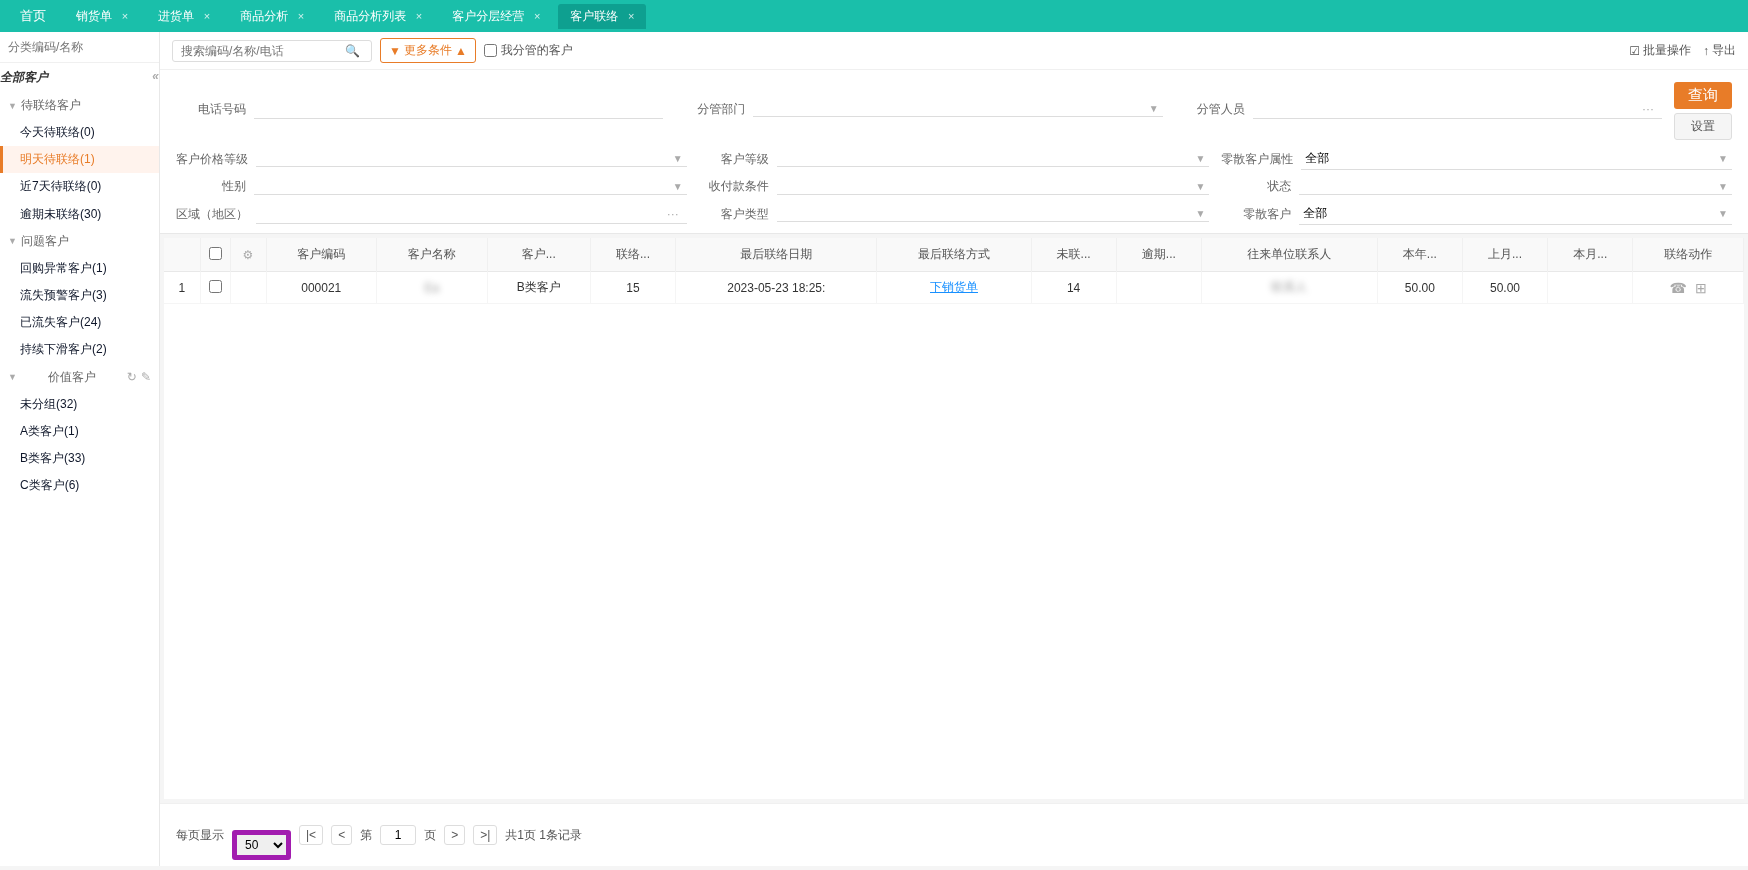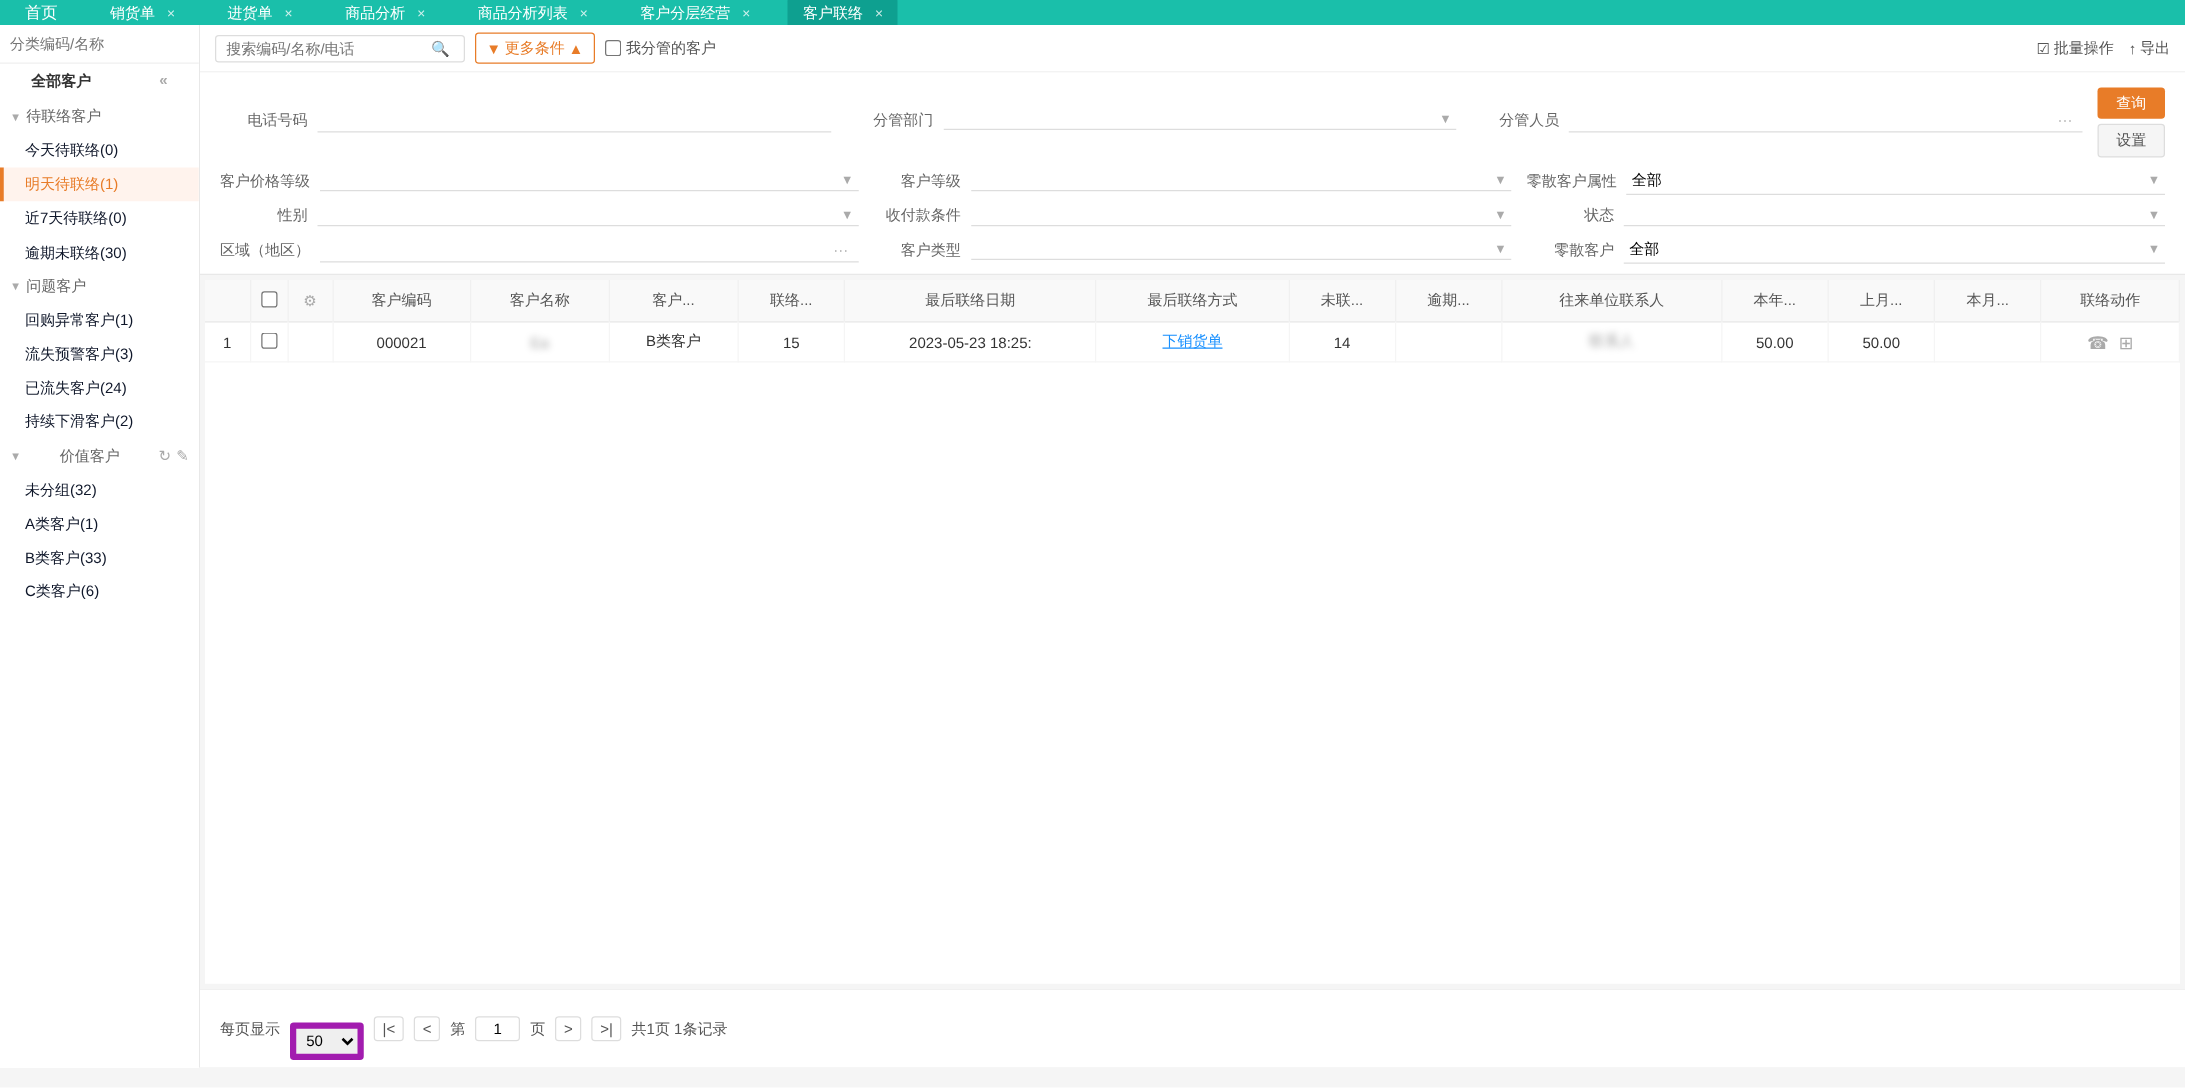--- a/index.html
+++ b/index.html
@@ -1,25 +1,25 @@
 <!DOCTYPE html>
 <html><head>
   <meta charset="utf-8">
   <style>
     * { box-sizing: border-box; margin: 0; padding: 0; font-family: 'Microsoft YaHei', Arial, sans-serif; font-size: 12px; }
     body { background: #f5f5f5; overflow: hidden; }
     
     
     .top-nav {
       background: #1abfaa;
-      height: 20px;
+      height: 32px;
       display: flex;
       align-items: center;
       padding: 0 8px;
-      gap: 18px;
+      gap: 6px;
     }
     .nav-item {
       color: white;
       padding: 4px 12px;
       cursor: pointer;
       border-radius: 3px 3px 0 0;
       font-size: 13px;
       white-space: nowrap;
     }
     .nav-item.active { background: #0ea090; }
@@ -53,24 +53,25 @@
       border: none;
       outline: none;
       font-size: 12px;
       color: #999;
     }
     
     .sidebar-section-title {
       display: flex;
       align-items: flex-start;
       justify-content: space-between;
-      padding: 6px 25px;
+      padding: 6px 0;
       font-weight: bold;
       color: #333;
       cursor: pointer;
+      font-style: italic;
     }
     .sidebar-section-title .collapse-btn { color: #aaa; cursor: pointer; }
     
     .sidebar-group-title {
       display: flex;
       align-items: center;
       gap: 4px;
       padding: 5px 8px;
       color: #666;
       cursor: pointer;
@@ -205,21 +206,21 @@
       align-self: flex-start;
       margin-top: 4px;
     }
     .btn-query {
       background: #e87c28;
       color: white;
       border: none;
       padding: 4px 14px;
       border-radius: 3px;
       cursor: pointer;
-      font-size: 12px;
+      font-size: 15px;
     }
     .btn-settings {
       background: #f5f5f5;
       color: #555;
       border: 1px solid #ddd;
       padding: 4px 14px;
       border-radius: 3px;
       cursor: pointer;
       font-size: 12px;
     }

